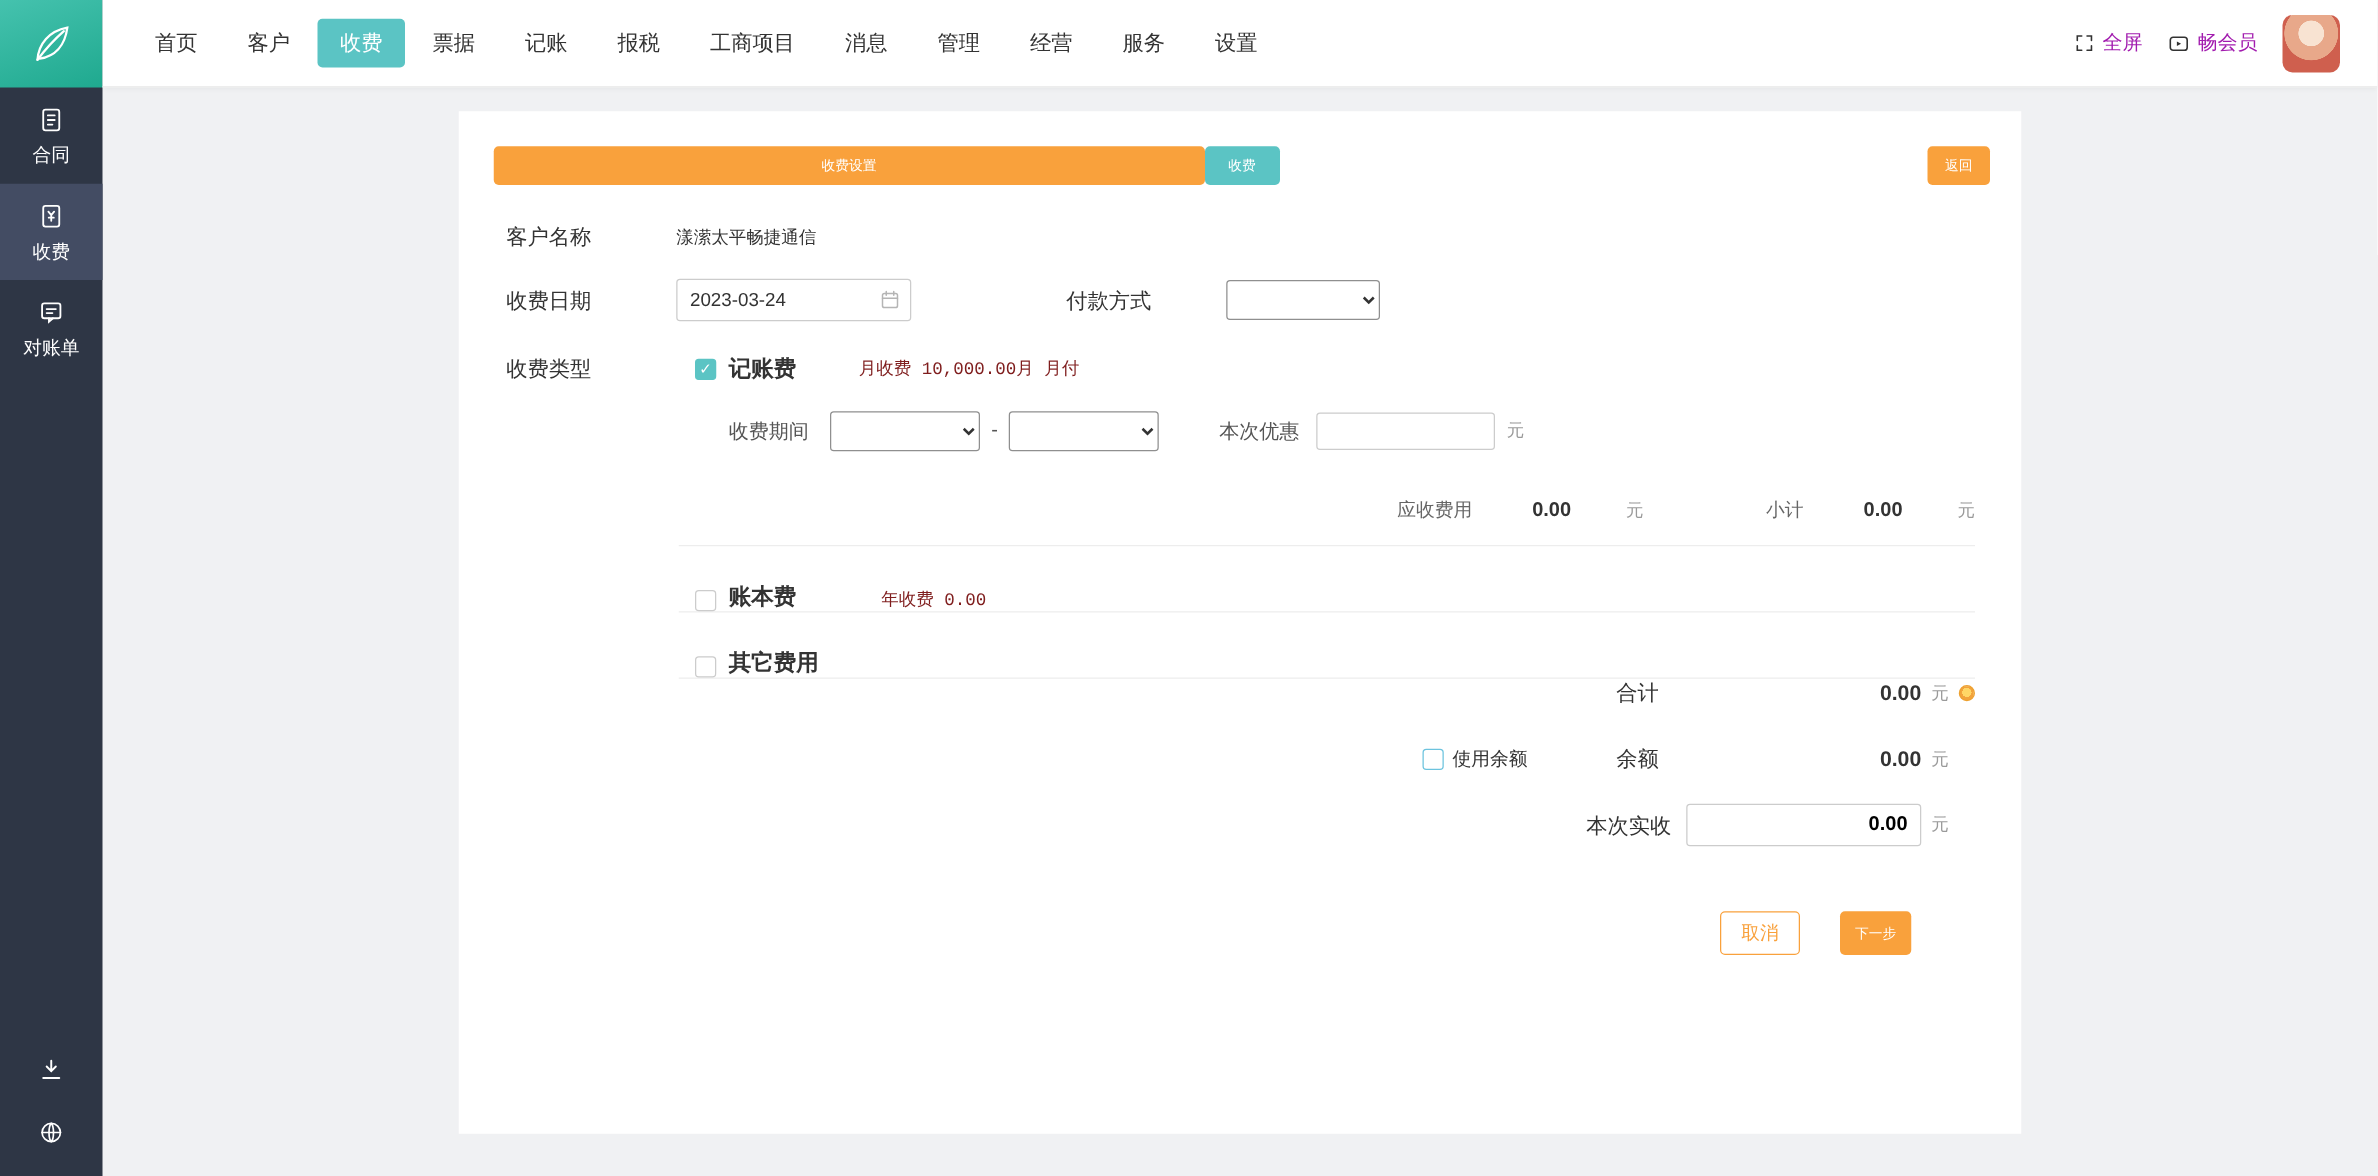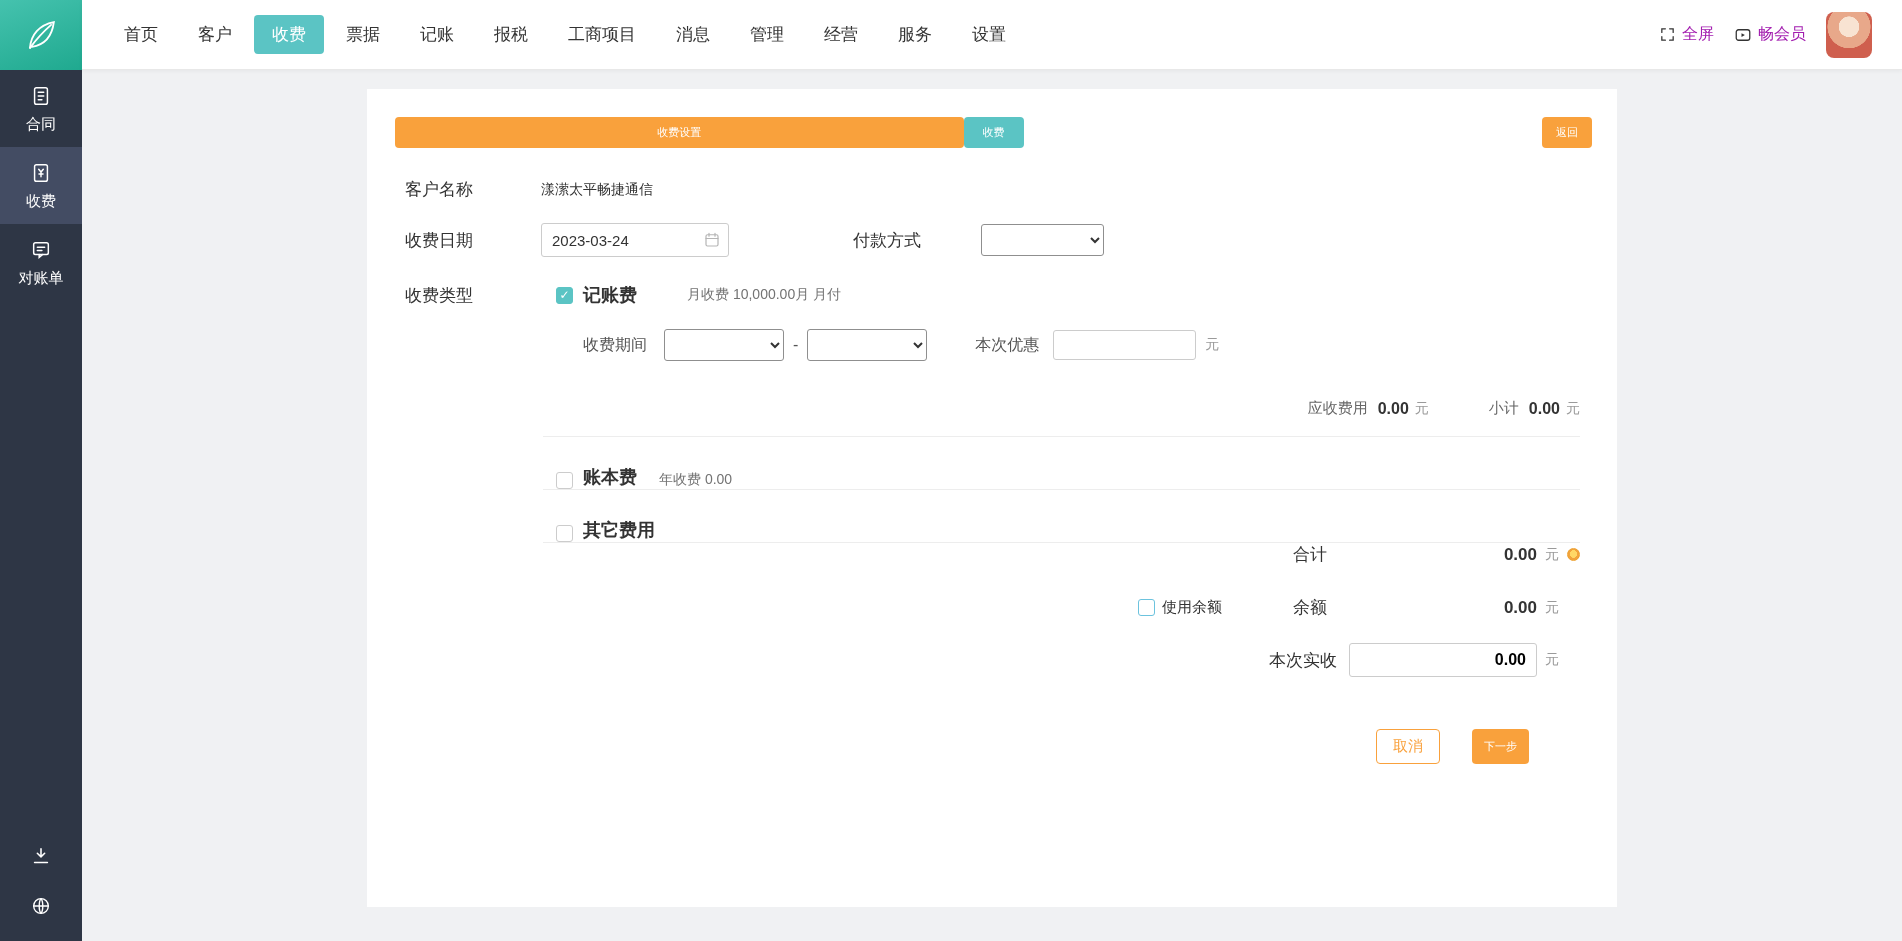--- a/index.html
+++ b/index.html
@@ -47,33 +47,33 @@
   .payment-label { width:auto; margin-left:124px; }
   select { height:32px; border:1px solid #8f8f8f; border-radius:3px; background:#fff; font-family:inherit; font-size:14px; color:#333; cursor:pointer; }
   .payment-select { width:123px; margin-left:60px; }
 
   .row-type { margin-top:26px; }
   .cb { width:17px; height:17px; border:1px solid #ccc; border-radius:3px; background:#fff; display:inline-flex; align-items:center; justify-content:center; cursor:pointer; flex-shrink:0; }
   .cb.checked { background:#5bc4c4; border-color:#5bc4c4; }
   .cb.checked::after { content:"✓"; color:#fff; font-size:12px; font-weight:bold; }
   .cb.teal { border-color:#6cc3de; }
   .type-name { font-size:18px; font-weight:bold; color:#333; margin-left:10px; }
-  .type-desc { font-size:14px; color:#737373; margin-left:50px; }
+  .type-desc { font-size:14px; color:#7f1d1d; margin-left:50px;font-family:Liberation Mono, monospace; }
   .cb-offset { margin-left:15px; }
 
   .period-row { margin-top:22px; padding-left:216px; display:flex; align-items:center; }
   .period-label { font-size:16px; color:#555; margin-right:17px; }
   .period-select { width:120px; }
   .dash { margin:0 9px; color:#555; }
   .discount-label { font-size:16px; color:#555; margin-left:48px; margin-right:14px; }
   .discount-input { width:143px; height:30px; border:1px solid #ccc; border-radius:3px; padding:0 8px; font-size:14px; font-family:inherit; }
   .unit { font-size:14px; color:#9a9a9a; }
   .discount-unit { margin-left:9px; }
 
-  .sum-row { margin-top:38px; display:flex; justify-content:flex-end; align-items:center; padding-right:37px; }
+  .sum-row { margin-top:38px; display:flex; justify-content:flex-end; align-items:center; padding-right:37px;gap:38px; }
   .sum-label { font-size:15px; color:#666; }
   .sum-value { font-size:16px; font-weight:bold; color:#333; margin:0 6px 0 10px; }
   .sum-gap { margin-left:60px; }
 
   .hr { border-top:1px solid #ededed; margin:18px 37px 0 176px; }
   .type-simple { display:flex; align-items:flex-end; padding-left:189px; height:52px; }
 
   .sumline { display:flex; align-items:center; justify-content:flex-end; padding-right:37px; }
   .row-total { }
   .big-label { font-size:17px; color:#333; }
@@ -246,21 +246,21 @@
           <span class="sum-label sum-gap">小计</span>
           <span class="sum-value">0.00</span>
           <span class="unit">元</span>
         </div>
 
         <div class="hr"></div>
 
         <div class="type-simple">
           <span class="cb"></span>
           <span class="type-name">账本费</span>
-          <span class="type-desc" style="margin-left:22px;">年收费 0.00</span>
+          <span class="type-desc" style="margin-left:68px;">年收费 0.00</span>
         </div>
 
         <div class="hr" style="margin-top:0;"></div>
 
         <div class="type-simple">
           <span class="cb"></span>
           <span class="type-name">其它费用</span>
         </div>
 
         <div class="hr" style="margin-top:0;"></div>

